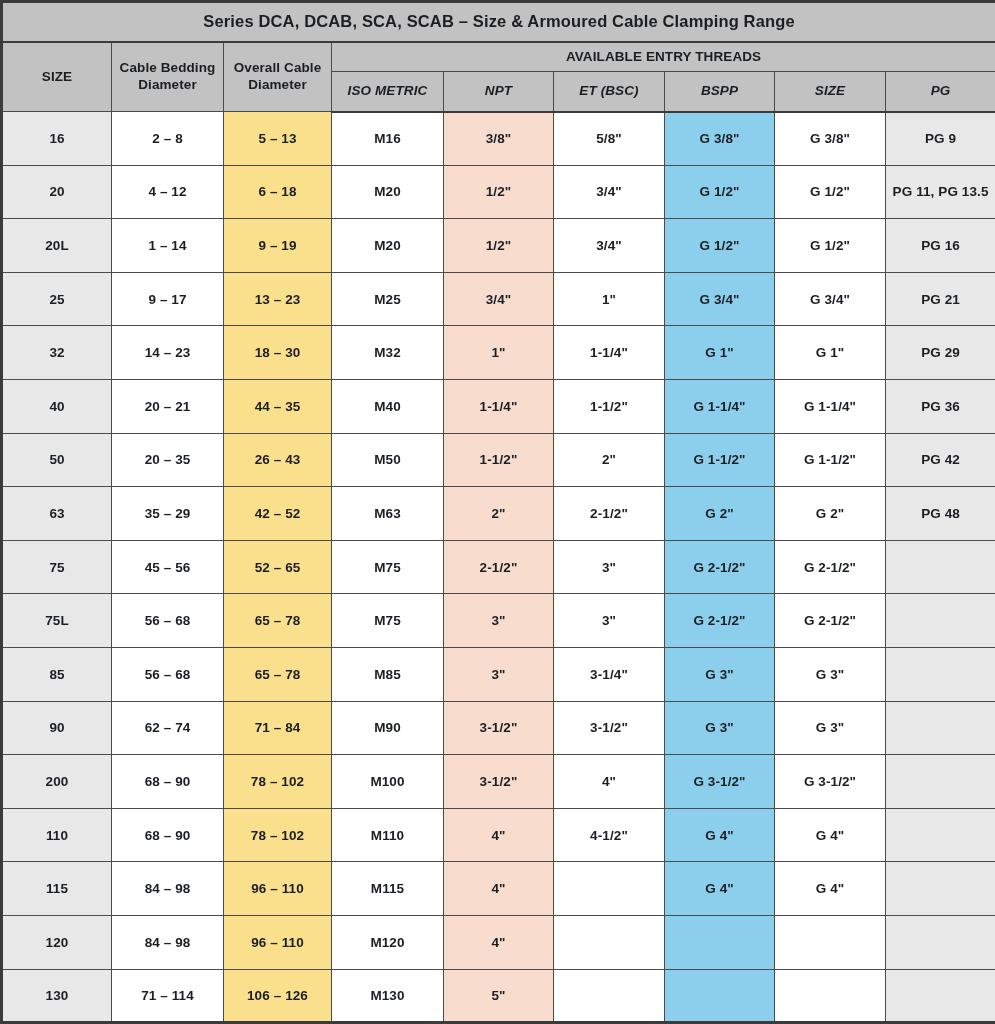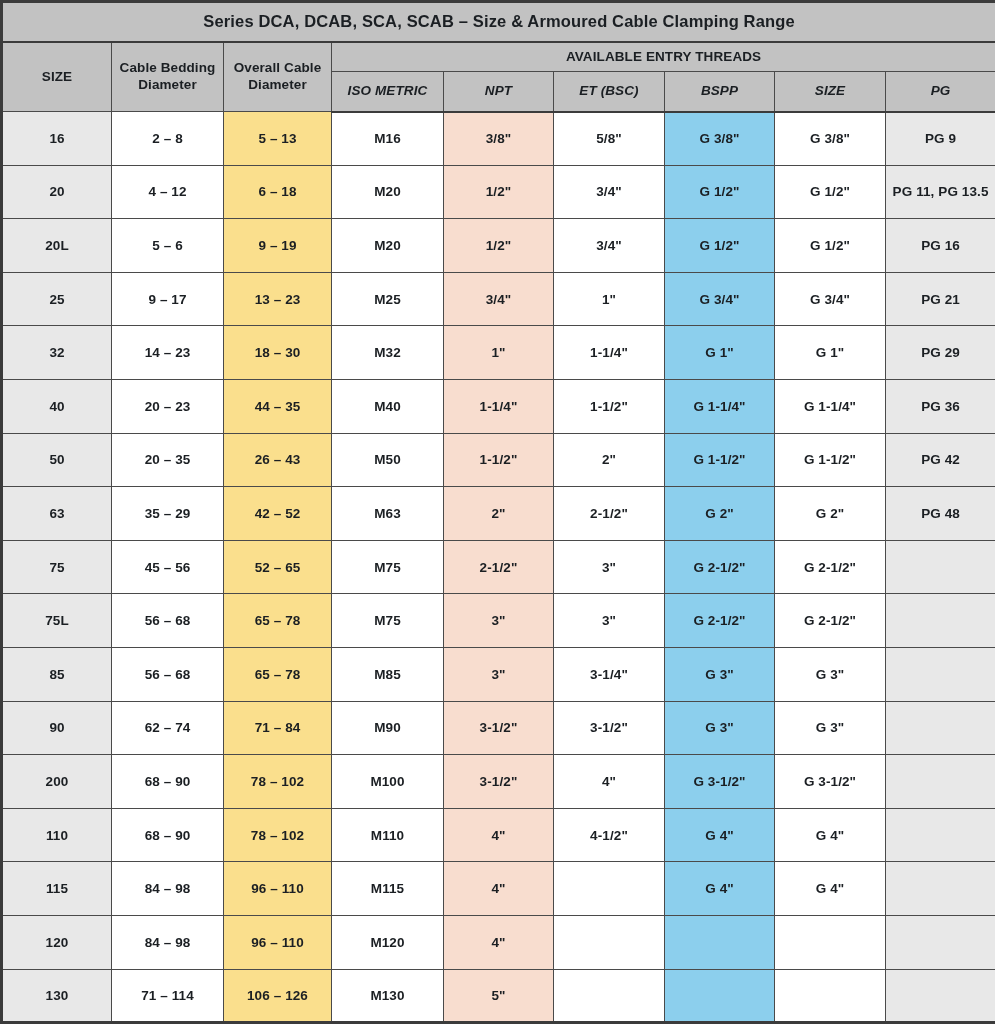--- a/index.html
+++ b/index.html
@@ -131,21 +131,21 @@
           <td class="c-ocd">6 – 18</td>
           <td class="c-iso">M20</td>
           <td class="c-npt">1/2"</td>
           <td class="c-et">3/4"</td>
           <td class="c-bspp">G 1/2"</td>
           <td class="c-bspt">G 1/2"</td>
           <td class="c-pg">PG 11, PG 13.5</td>
         </tr>
         <tr class="data-row">
           <td class="c-size">20L</td>
-          <td class="c-bed">5 – 6</td>
+          <td class="c-bed">1 – 14</td>
           <td class="c-ocd">9 – 19</td>
           <td class="c-iso">M20</td>
           <td class="c-npt">1/2"</td>
           <td class="c-et">3/4"</td>
           <td class="c-bspp">G 1/2"</td>
           <td class="c-bspt">G 1/2"</td>
           <td class="c-pg">PG 16</td>
         </tr>
         <tr class="data-row">
           <td class="c-size">25</td>
@@ -164,21 +164,21 @@
           <td class="c-ocd">18 – 30</td>
           <td class="c-iso">M32</td>
           <td class="c-npt">1"</td>
           <td class="c-et">1-1/4"</td>
           <td class="c-bspp">G 1"</td>
           <td class="c-bspt">G 1"</td>
           <td class="c-pg">PG 29</td>
         </tr>
         <tr class="data-row">
           <td class="c-size">40</td>
-          <td class="c-bed">20 – 23</td>
+          <td class="c-bed">20 – 21</td>
           <td class="c-ocd">44 – 35</td>
           <td class="c-iso">M40</td>
           <td class="c-npt">1-1/4"</td>
           <td class="c-et">1-1/2"</td>
           <td class="c-bspp">G 1-1/4"</td>
           <td class="c-bspt">G 1-1/4"</td>
           <td class="c-pg">PG 36</td>
         </tr>
         <tr class="data-row">
           <td class="c-size">50</td>

